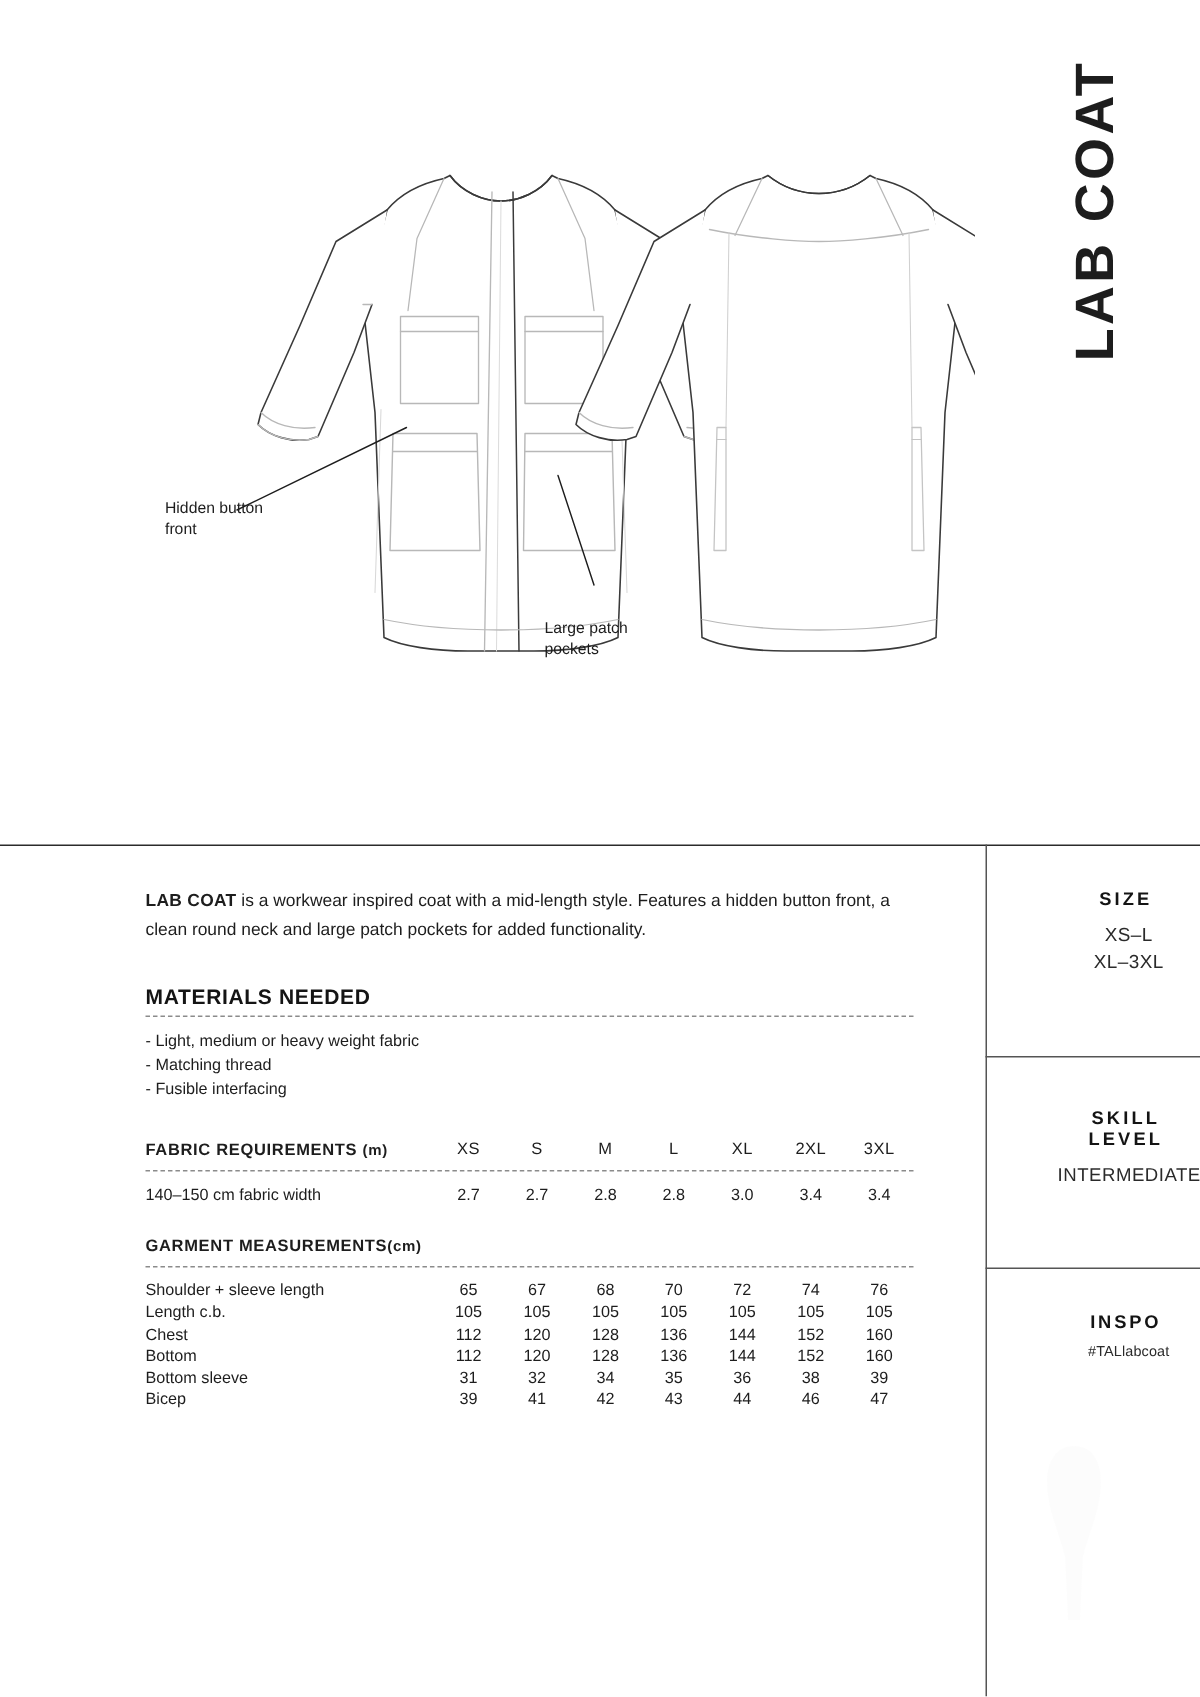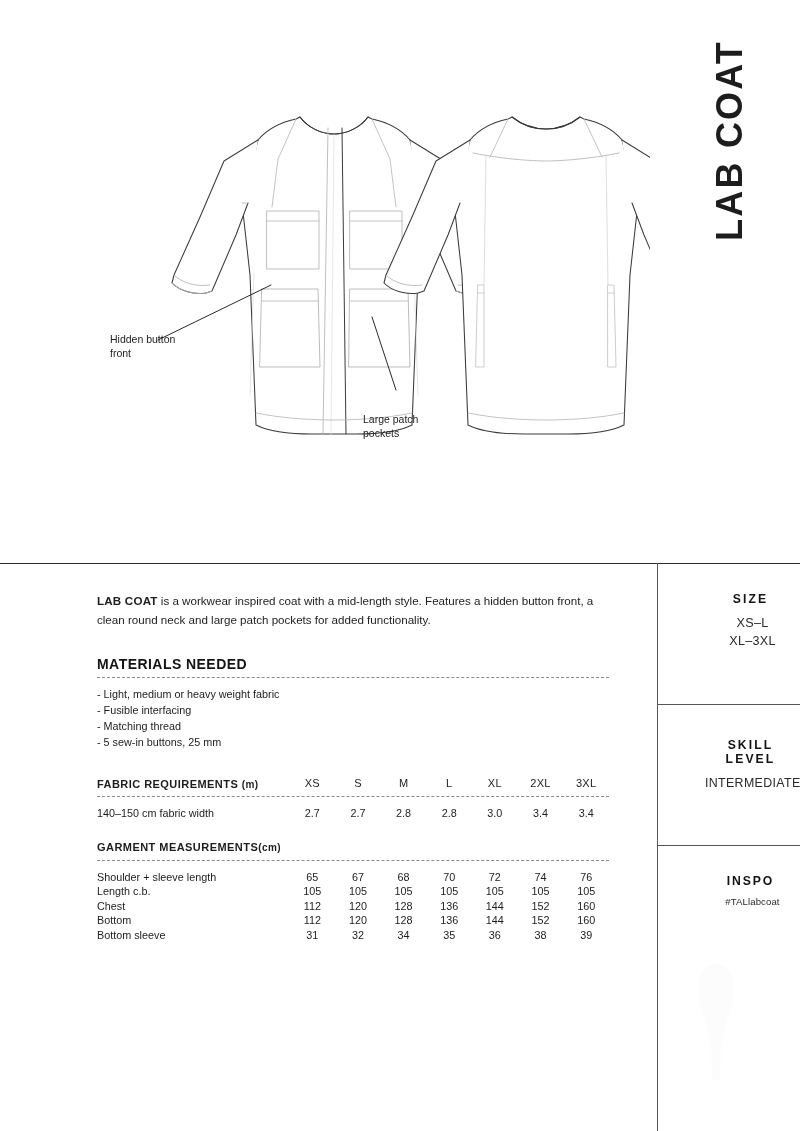--- a/index.html
+++ b/index.html
@@ -268,23 +268,22 @@
   <div class="content">
 
     <p class="intro"><b>LAB COAT</b><span> is a workwear inspired coat with a mid-length style. Features a hidden button front, a clean round neck and large patch pockets for added functionality.</span></p>
 
     <div class="block-gap-lg"></div>
 
     <div class="sec-title">MATERIALS NEEDED</div>
     <div class="dashed"></div>
     <div class="mat-list">
       <div>- Light, medium or heavy weight fabric</div>
+      <div>- Matching thread</div>
       <div>- Fusible interfacing</div>
-      <div>- Matching thread</div>
-      <div>- 5 sew-in buttons, 25 mm</div>
     </div>
 
     <div class="block-gap-lg"></div>
 
     <table class="spec">
       <thead>
         <tr class="tbl-headrow">
           <th class="lbl hd-title"><span>FABRIC REQUIREMENTS</span>
             <span class="unit">(m)</span>
           </th>
@@ -374,20 +373,30 @@
         <tr>
           <td class="lbl">Bottom sleeve</td>
           <td class="val">31</td>
           <td class="val">32</td>
           <td class="val">34</td>
           <td class="val">35</td>
           <td class="val">36</td>
           <td class="val">38</td>
           <td class="val">39</td>
         </tr>
+        <tr>
+          <td class="lbl">Bicep</td>
+          <td class="val">39</td>
+          <td class="val">41</td>
+          <td class="val">42</td>
+          <td class="val">43</td>
+          <td class="val">44</td>
+          <td class="val">46</td>
+          <td class="val">47</td>
+        </tr>
       </tbody>
     </table>
 
   </div>
 
   <div class="side side-size">
     <h3>SIZE</h3>
     <p>XS–L</p>
     <p>XL–3XL</p>
   </div>

